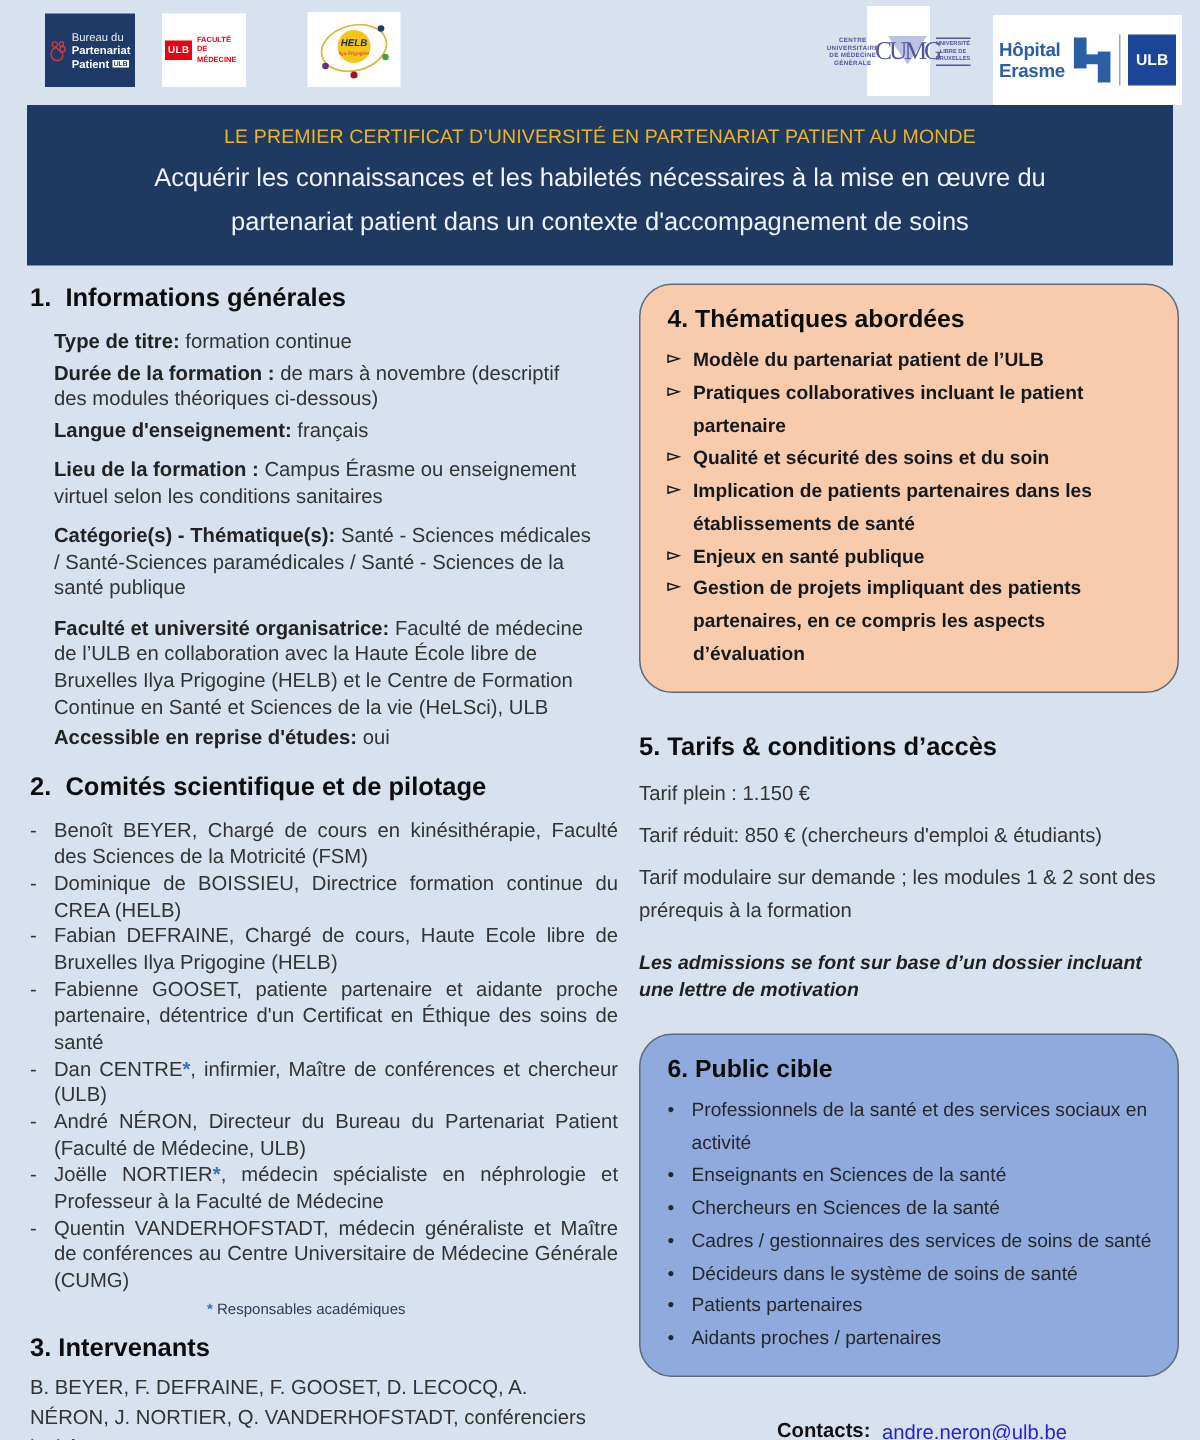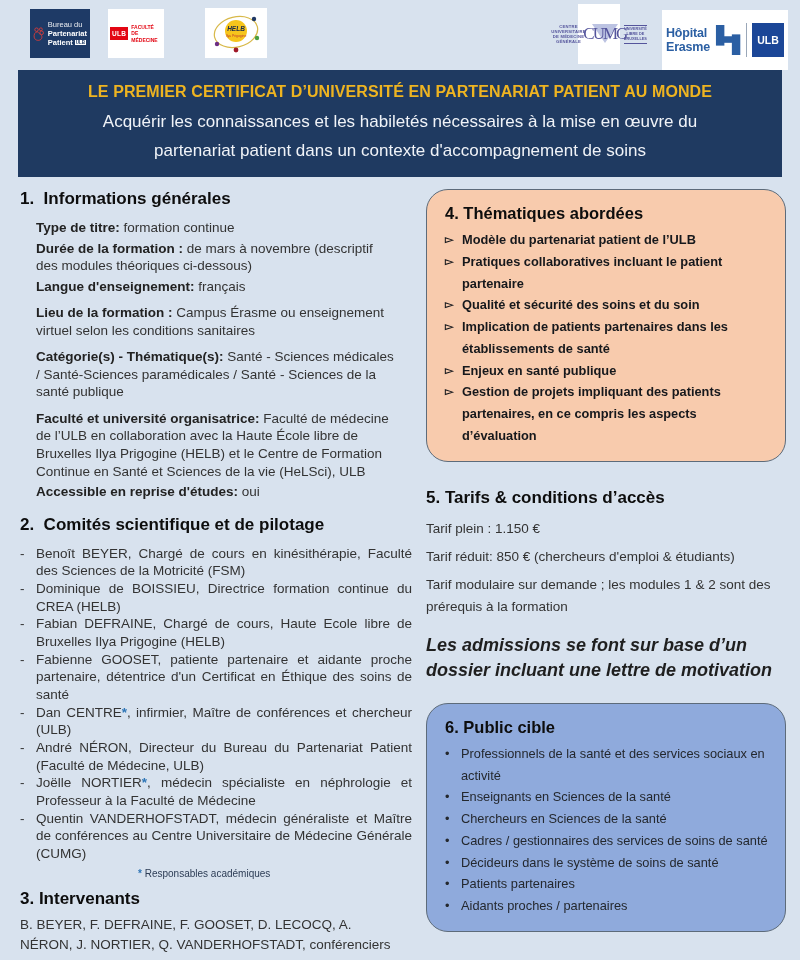--- a/index.html
+++ b/index.html
@@ -38,21 +38,21 @@
   .cumg-bottom{font-size:3.8px;font-weight:bold;line-height:1.3;border-top:.5px solid var(--cumg-purple);
                border-bottom:.5px solid var(--cumg-purple);padding:1px 0;margin-top:1px}
   .logo-erasme{left:662px;top:10px;width:126px;height:60px;gap:5px;padding:4px}
   .erasme-name{color:var(--erasme-blue);font-size:12.5px;line-height:1.15;font-weight:bold;letter-spacing:-.2px}
   .erasme-divider{width:1px;height:34px;background:#9aa7b8}
   .erasme-ulb{background:#1b4697;color:#fff;font-weight:bold;font-size:10.5px;width:34px;height:34px;
               display:flex;align-items:center;justify-content:center}
   
   .banner{margin:4px 18px 0;background:var(--banner-bg);height:107px;text-align:center;
           padding:13px 8px 0}
-  .banner-title{color:var(--banner-title);font-weight:bold;font-size:16px;letter-spacing:.1px}
+  .banner-title{color:var(--banner-title);font-weight:normal;font-size:13px;letter-spacing:.1px}
   .banner-sub{color:var(--banner-sub);font-size:17px;line-height:1.7;max-width:648px;margin:7px auto 16px}
   
   .main{display:flex;padding:12px 14px 0 20px;gap:14px}
   .col-left{width:392px;flex:none}
   .col-right{flex:1;min-width:0}
   .sec-h{font-size:17px;font-weight:bold;color:var(--heading);margin:0 0 10px}
   
   .info-item{margin:0 16px 3px;font-size:13.5px;line-height:1.3}
   .info-item.gap{margin-top:9px}
   .b-label{font-weight:bold;color:#222}
@@ -67,21 +67,21 @@
   .sec3-h{margin:8px 0 6px}
   .interv{font-size:13.5px;line-height:1.5;margin:0;max-width:380px}
   
   .box{border:1px solid var(--box-border);border-radius:22px;padding:12px 14px 14px 14px}
   .box-peach{background:var(--peach)}
   .box-h{font-size:16.5px;font-weight:bold;color:var(--heading);margin:2px 0 6px 4px}
   .them-item{display:flex;font-size:12.8px;font-weight:bold;color:#16181c;line-height:1.7;margin:0 0 0 4px}
   .them-item .bul{width:17px;flex:none;font-size:11px;padding-top:1px}
   .tarifs{margin-top:26px}
   .tarif-line{font-size:13.5px;line-height:1.65;margin:0 0 6px}
-  .tarif-note{font-size:18px;font-weight:bold;font-style:italic;color:#1f1f1f;line-height:1.4;
+  .tarif-note{font-size:13px;font-weight:bold;font-style:italic;color:#1f1f1f;line-height:1.4;
               margin:14px 0 15px;max-width:360px}
   .box-blue{background:var(--publicblue);margin-top:20px}
   .pub-item{display:flex;font-size:12.8px;color:#24282e;line-height:1.7;margin:0 0 0 4px}
   .pub-item .bul{width:16px;flex:none}
   
   .contacts{margin-top:28px;margin-left:92px;display:flex;font-size:13.5px}
   .contacts-label{font-weight:bold;color:#111;white-space:pre}
   .contacts-emails{margin-left:4px}
   .email-link{display:block;color:var(--link);text-decoration:underline;line-height:1.35}
 </style>

